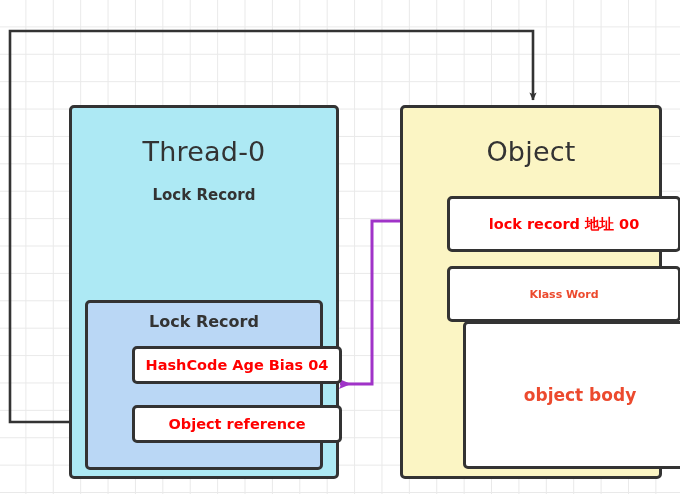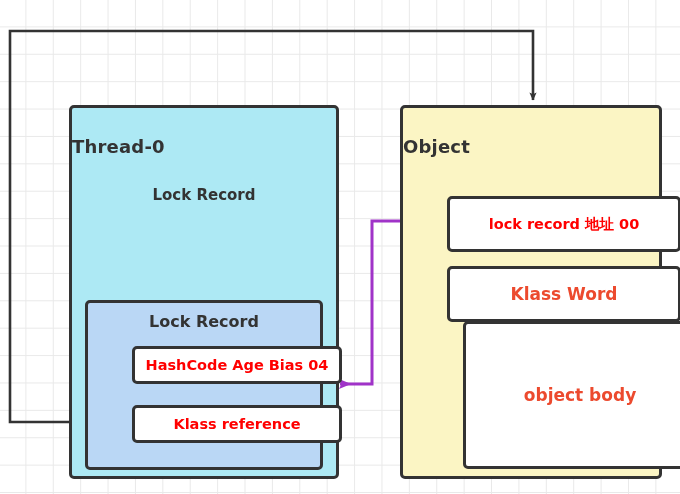--- a/index.html
+++ b/index.html
@@ -50,22 +50,23 @@
     left: 400px;
     top: 105px;
     width: 262px;
     height: 374px;
     background-color: #fbf5c4;
   }
   .title-main {
     position: absolute;
     left: 0;
     right: 0;
-    font-size: 18px;
-    font-weight: bold;
+    text-align: center;
+    font-size: 27px;
+    font-weight: normal;
     color: #333333;
     letter-spacing: 0.2px;
   }
   .thread-title { top: 28px; }
   .object-title { top: 28px; }
   .subtitle {
     position: absolute;
     left: 0;
     right: 0;
     text-align: center;
@@ -126,21 +127,21 @@
     width: 234px;
     height: 56px;
     font-size: 14.5px;
     color: #ff0000;
   }
   .cell-klass-word {
     left: 14px;
     top: 158px;
     width: 234px;
     height: 56px;
-    font-size: 17px;
+    font-size: 11px;
     color: #ec4a2e;
   }
   .cell-object-body {
     left: 30px;
     top: 213px;
     width: 234px;
     height: 148px;
     font-size: 17px;
     color: #ec4a2e;
   }
@@ -170,21 +171,21 @@
   </svg>
 
   <div class="box thread-box">
     <div class="title-main thread-title">Thread-0</div>
     <div class="subtitle">Lock Record</div>
   </div>
 
   <div class="box inner-lock-record">
     <div class="inner-lr-title">Lock Record</div>
     <div class="white-cell cell-hashcode">HashCode Age Bias 04</div>
-    <div class="white-cell cell-objref">Klass reference</div>
+    <div class="white-cell cell-objref">Object reference</div>
   </div>
 
   <div class="box object-box">
     <div class="title-main object-title">Object</div>
     <div class="white-cell cell-lockrecord-addr">lock record 地址 00</div>
     <div class="white-cell cell-klass-word">Klass Word</div>
     <div class="white-cell cell-object-body">object body</div>
   </div>
 
 </div>

